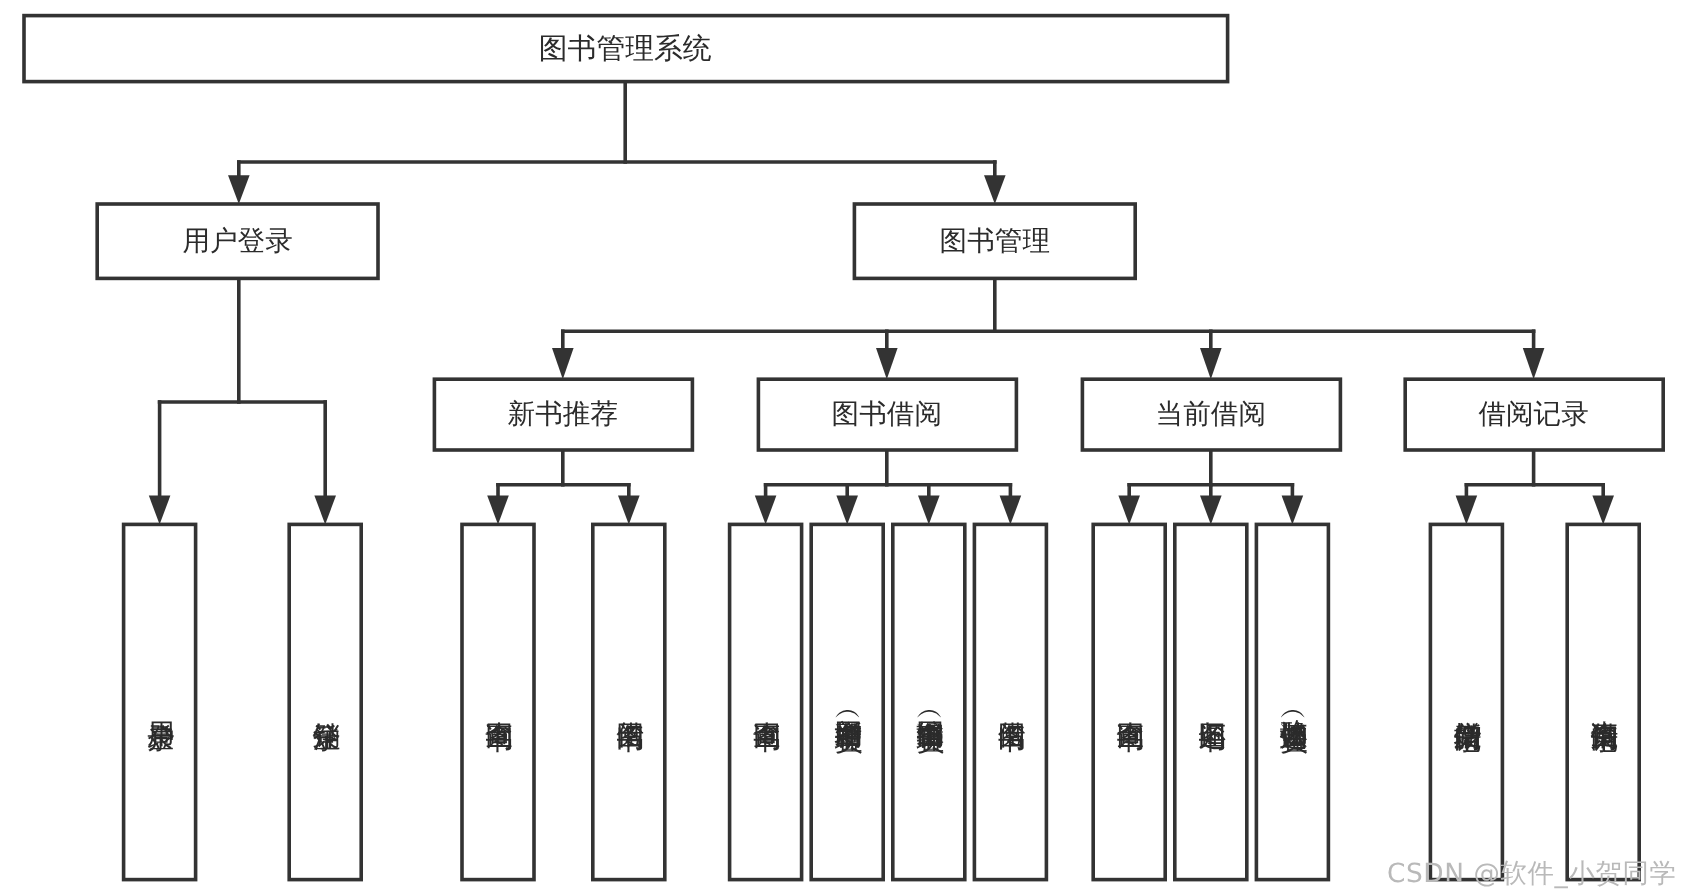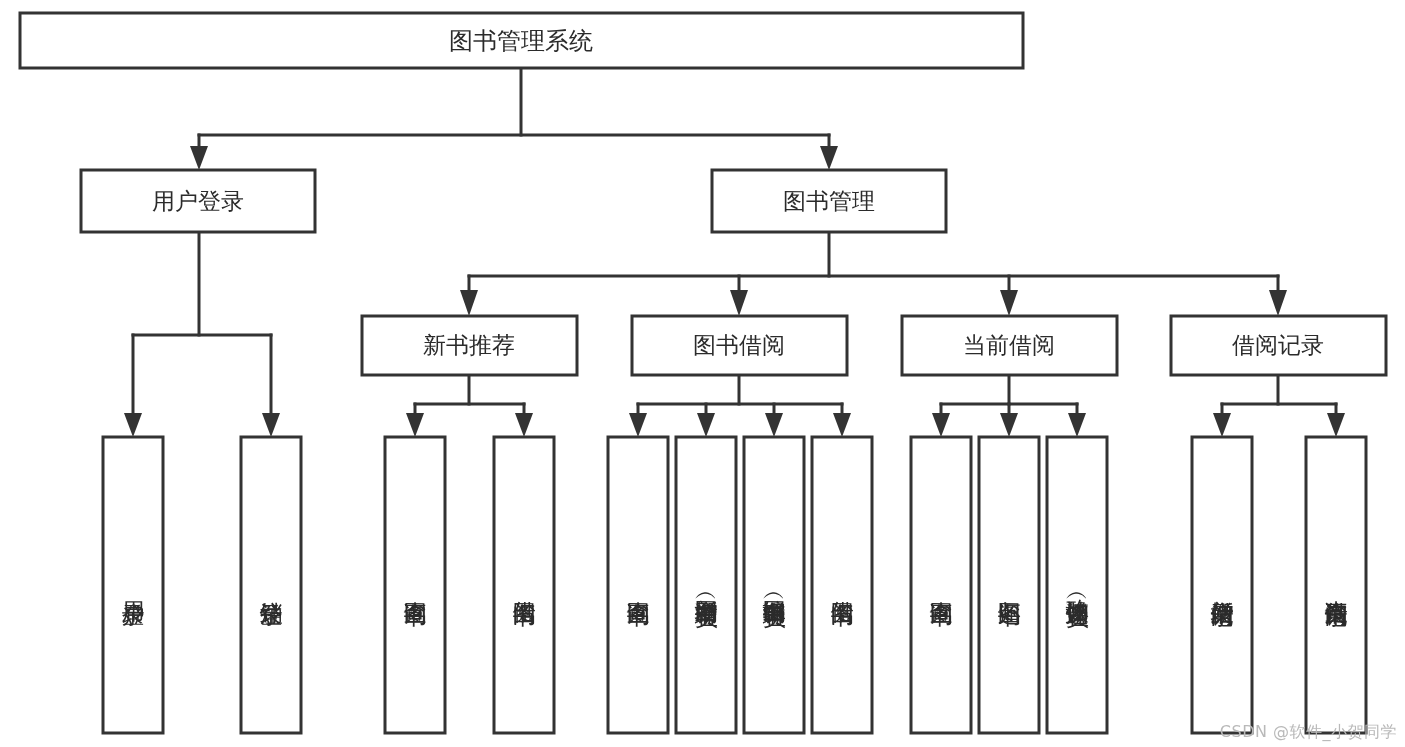--- a/index.html
+++ b/index.html
@@ -70,21 +70,21 @@
     text-orientation: upright;
     letter-spacing: 1px;
     white-space: nowrap;
     pointer-events: none;
   }
   .watermark {
     position: absolute;
     right: 8px;
     bottom: 4px;
     font-family: "DejaVu Sans", "Liberation Sans", sans-serif;
-    font-size: 16px;
+    font-size: 22px;
     color: #b9b9b9;
     letter-spacing: 0.5px;
     white-space: nowrap;
   }
 </style>
 </head>
 <body>
 
 <div id="diagram-root">
 

